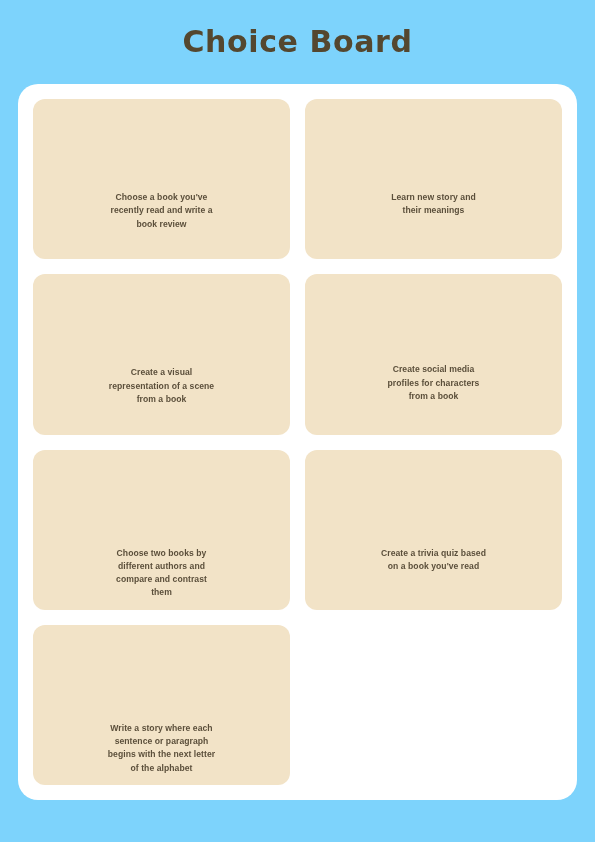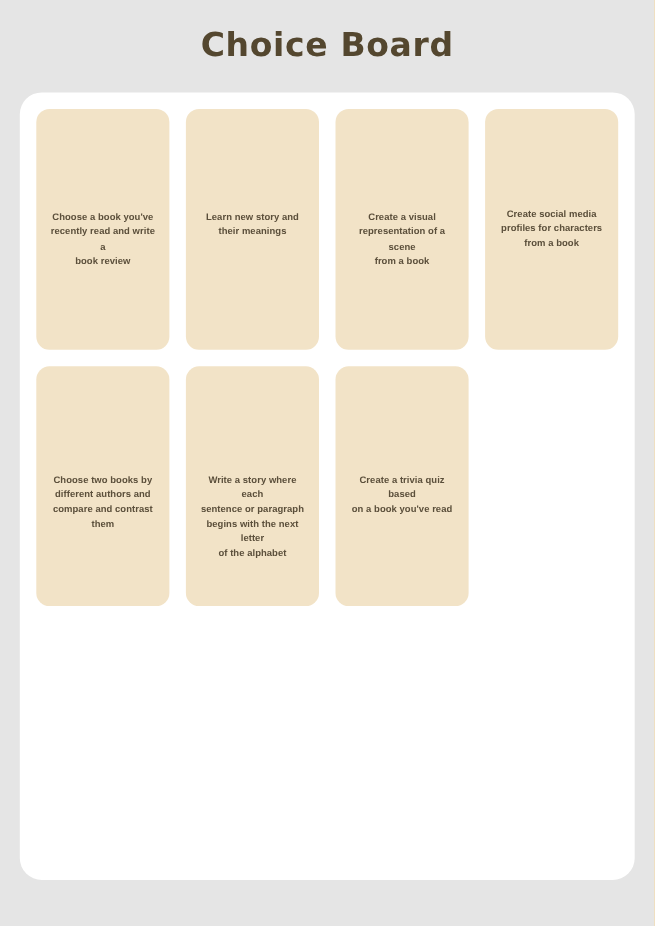--- a/index.html
+++ b/index.html
@@ -12,21 +12,21 @@
     overflow: hidden;
     background: #e6bc6a;
     font-family: "Liberation Sans", sans-serif;
     -webkit-font-smoothing: antialiased;
   }
 
   .page {
     position: relative;
     width: 595px;
     height: 842px;
-    background: #e5e5e5;
+    background: #7dd3fc;
     box-sizing: border-box;
   }
 
   
   .title-bar {
     position: absolute;
     left: 0;
     top: 0;
     width: 595px;
     height: 84px;
@@ -56,21 +56,21 @@
     background: #ffffff;
     border-radius: 20px;
     box-sizing: border-box;
     padding: 15px;
   }
 
   .board-grid {
     width: 100%;
     height: 100%;
     display: grid;
-    grid-template-columns: repeat(4, 1fr);
+    grid-template-columns: repeat(2, 1fr);
     grid-template-rows: repeat(3, 1fr);
     gap: 15px;
   }
 
   .choice-card {
     background: #f2e3c7;
     border-radius: 12px;
     box-sizing: border-box;
     padding: 14px 10px 10px 10px;
     display: flex;
@@ -156,28 +156,28 @@
 
 
       <div class="choice-card row-3">
         <p class="card-text">Choose two books by
 different authors and
 compare and contrast
 them</p>
       </div>
 
       <div class="choice-card row-3">
+        <p class="card-text">Create a trivia quiz based
+on a book you've read</p>
+      </div>
+
+      <div class="choice-card row-3">
         <p class="card-text">Write a story where each
 sentence or paragraph
 begins with the next letter
 of the alphabet</p>
-      </div>
-
-      <div class="choice-card row-3">
-        <p class="card-text">Create a trivia quiz based
-on a book you've read</p>
       </div>
 
     </div>
   </div>
 
 
 </div>
 
 </body></html>

